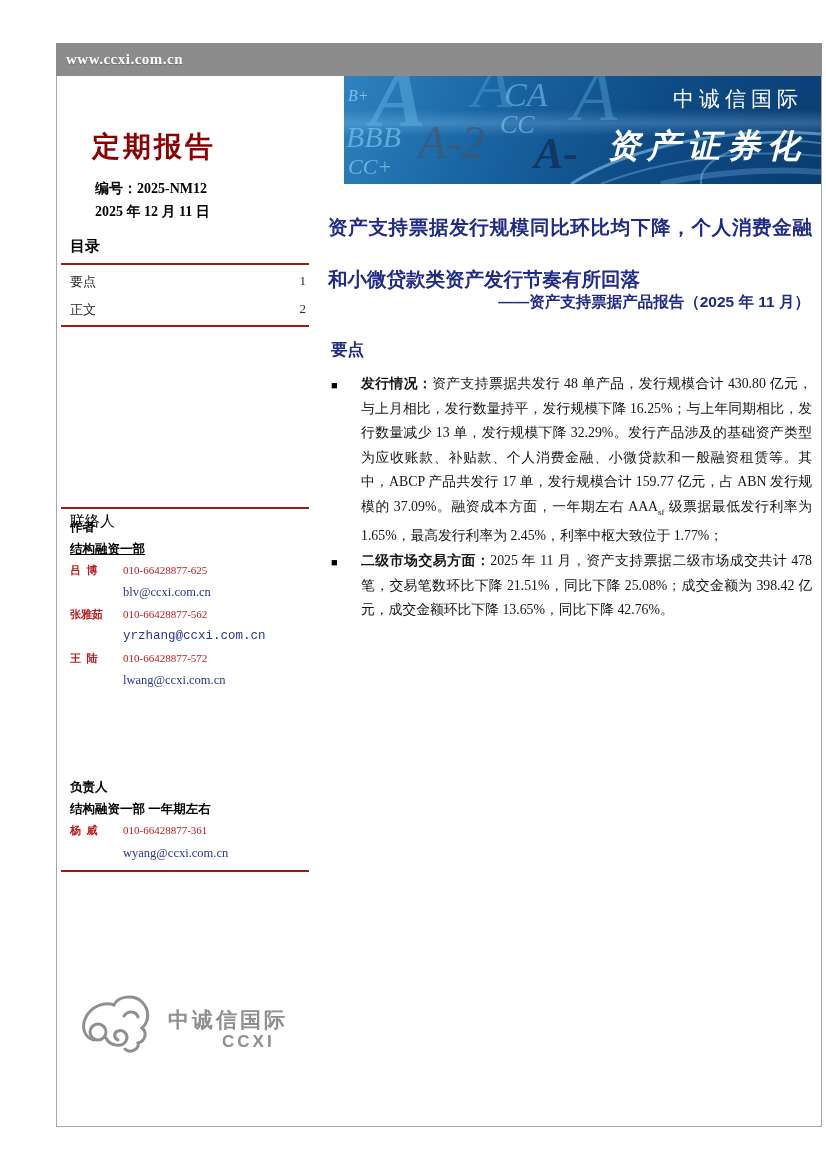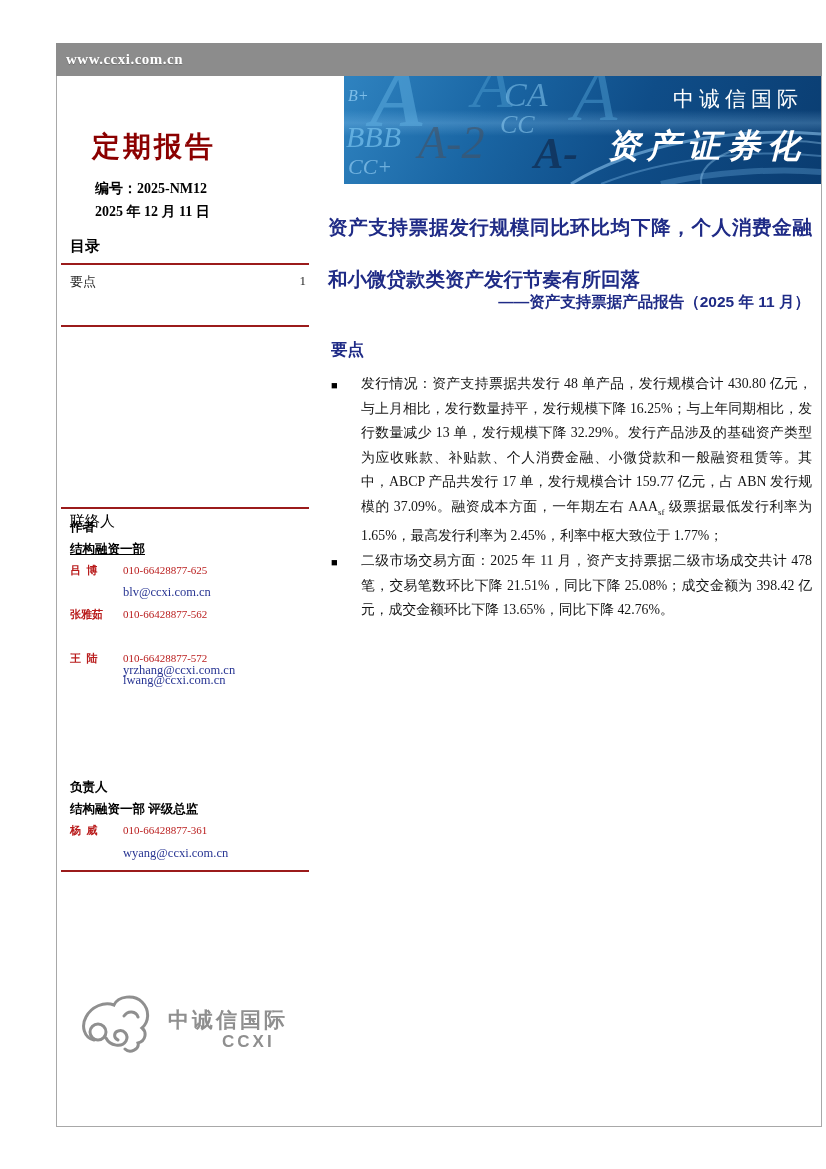--- a/index.html
+++ b/index.html
@@ -54,21 +54,21 @@
   .toc-r1 { top:273px; } .toc-r2 { top:301px; }
 
   .contacts-title { position:absolute; left:42px; top:512px; font-size:15px; font-weight:normal; color:#000; }
   .lbl-b { position:absolute; left:42px; font-size:12.5px; font-weight:bold; color:#000;text-align:center; }
   .author-lbl { top:519px; } .dept-lbl { top:541px;text-decoration:underline; }
   .lead-lbl { top:779px; } .lead-dept-lbl { top:801px; }
   .c-row { position:absolute; left:42px; font-size:11px; color:#b91c1c; white-space:pre; }
   .c-row .nm { font-weight:bold; display:inline-block; width:53px; }
   .c-email { position:absolute; left:95px; font-size:12.5px; color:#283593; }
   .p1 { top:563px; } .e1 { top:585px; }
-  .p2 { top:607px; } .e2 { top:663px; }
+  .p2 { top:607px; } .e2 { top:629px;font-family:Liberation Mono, monospace; }
   .p3 { top:651px; } .e3 { top:673px; }
   .p4 { top:823px; } .e4 { top:846px; }
 
   
   .logo { position:absolute; left:52px; top:988px; width:220px; height:80px; }
   .logo-mark { position:absolute; left:0; top:0; }
   .logo-org { position:absolute; left:88px; top:18px; color:#8f8f8f; font-size:21px;
               letter-spacing:3px; font-weight:bold; font-family:"Liberation Sans",sans-serif; }
   .logo-abbr { position:absolute; left:142px; top:44px; color:#8f8f8f; font-size:17px;
                letter-spacing:3px; font-weight:bold; font-family:"Liberation Sans",sans-serif; }
@@ -79,21 +79,21 @@
                 font-family:"Liberation Sans",sans-serif; }
   .main-subtitle { position:absolute; left:300px; top:292px; width:482px; text-align:right;
                    font-size:15.5px; font-weight:bold; color:#1f2b86;
                    font-family:"Liberation Sans",sans-serif; }
   .section-title { position:absolute; left:303px; top:339px; font-size:16.5px; font-weight:bold;
                    color:#1f2b86; font-family:"Liberation Sans",sans-serif; }
   .bullets { position:absolute; left:303px; top:372px; width:481px; }
   .bullet { position:relative; padding-left:30px; font-size:13.8px; line-height:24.6px;
             color:#141414; text-align:justify; }
   .bullet .sq { position:absolute; left:0; top:1px; font-size:11px; color:#000; }
-  .bullet .lb { font-weight:normal; }
+  .bullet .lb { font-weight:bold; }
   .bullet sub { font-size:9px; }
 </style>
 </head>
 <body>
 
 <div id="page">
 
   <div class="frame"></div>
 
   <div class="urlbar">
@@ -125,36 +125,40 @@
   <div class="report-type">定期报告</div>
   <div class="report-no">编号：2025-NM12</div>
   <div class="report-date">2025 年 12 月 11 日</div>
 
   <div class="toc-title">目录</div>
   <div class="redline rl1"></div>
   <div class="toc-row toc-r1">
     <span>要点</span>
     <span class="pg">1</span>
   </div>
+  <div class="toc-row toc-r2">
+    <span>正文</span>
+    <span class="pg">2</span>
+  </div>
   <div class="redline rl2"></div>
 
   <div class="contacts-title">联络人</div>
   <div class="redline rl3"></div>
   <div class="lbl-b author-lbl">作者</div>
   <div class="lbl-b dept-lbl">结构融资一部</div>
 
   <div class="c-row p1"><span class="nm">吕  博</span><span>010-66428877-625</span></div>
   <div class="c-email e1">blv@ccxi.com.cn</div>
   <div class="c-row p2"><span class="nm">张雅茹</span><span>010-66428877-562</span></div>
   <div class="c-email e2">yrzhang@ccxi.com.cn</div>
   <div class="c-row p3"><span class="nm">王  陆</span><span>010-66428877-572</span></div>
   <div class="c-email e3">lwang@ccxi.com.cn</div>
 
   <div class="lbl-b lead-lbl">负责人</div>
-  <div class="lbl-b lead-dept-lbl">结构融资一部   评级总监</div>
+  <div class="lbl-b lead-dept-lbl">结构融资一部   一年期左右</div>
   <div class="c-row p4"><span class="nm">杨  威</span><span>010-66428877-361</span></div>
   <div class="c-email e4">wyang@ccxi.com.cn</div>
   <div class="redline rl4"></div>
 
   <div class="logo">
     <svg class="logo-mark" width="82" height="72" viewBox="0 0 82 72">
       <g fill="none" stroke="#8f8f8f" stroke-width="3" stroke-linecap="round">
         <path d="M14,52 C4,50 1,38 6,29 C11,19 24,13 34,17 C38,8 54,6 62,14 C70,22 69,34 62,40 C67,44 66,53 58,55 C60,61 50,66 45,61"></path>
         <circle cx="18" cy="44" r="8"></circle>
         <path d="M26,50 C30,58 42,60 46,53 C49,47 44,41 38,43 C34,44 33,50 38,52"></path>

